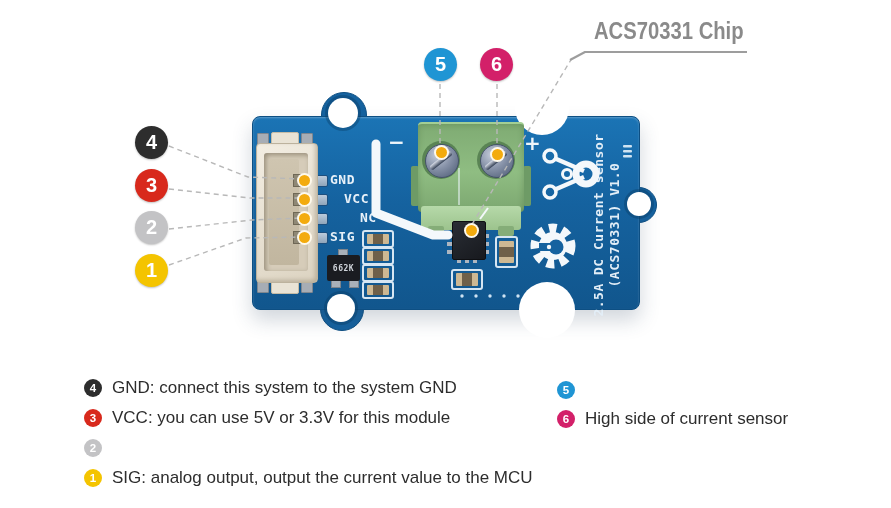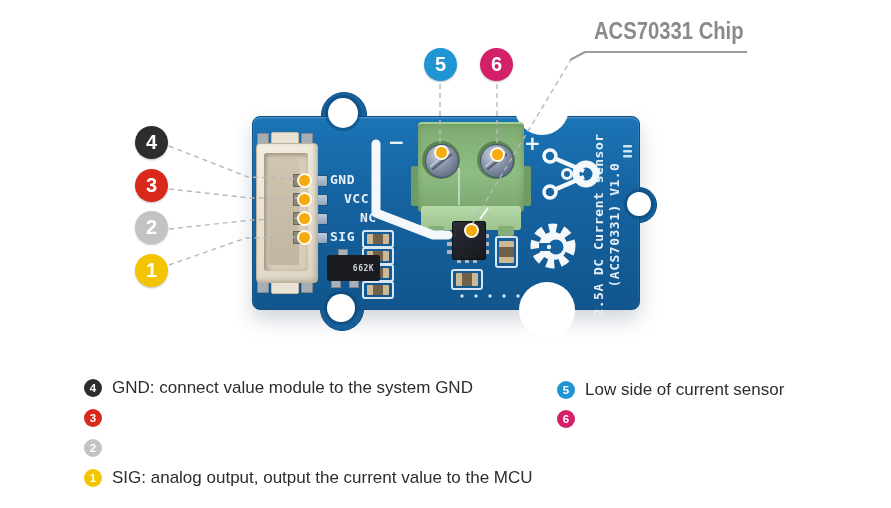--- a/index.html
+++ b/index.html
@@ -52,21 +52,21 @@
   .dot{width:11px;height:11px;border-radius:50%;background:#f3ab0e;
        border:2px solid rgba(255,255,255,.92);z-index:7;}
 
   
   .chip{left:452px;top:221px;width:32px;height:37px;border-radius:2px;z-index:4;
         background:linear-gradient(145deg,#2a2e35,#17191e);border:1px solid #0e0f12;}
   .chip-pins-v{width:5px;height:28px;background:repeating-linear-gradient(180deg,#aeb6c0 0 4px,transparent 4px 8px);z-index:3;}
   .chip-pins-h{width:22px;height:5px;background:repeating-linear-gradient(90deg,#aeb6c0 0 4px,transparent 4px 8px);z-index:3;}
   .sot{left:327px;top:255px;width:33px;height:26px;background:#1a1c21;border-radius:2px;z-index:4;
        color:#cfd4da;font-family:"DejaVu Sans Mono",monospace;font-size:8px;font-weight:bold;
-       display:flex;align-items:center;justify-content:center;letter-spacing:.5px;padding-left:20px;}
+       display:flex;align-items:center;justify-content:center;letter-spacing:.5px;}
   .leg{background:#a8b0b9;border:1px solid #7d848c;z-index:3;}
   .passive{border:2px solid #d7e6f2;border-radius:3px;z-index:3;}
   .p-body-h{position:absolute;left:3px;top:2px;right:3px;bottom:2px;border-radius:1px;
             background:linear-gradient(90deg,#cdb893 0 28%,#6f6049 28% 72%,#cdb893 72% 100%);}
   .p-body-v{position:absolute;left:2px;top:3px;right:2px;bottom:3px;border-radius:1px;
             background:linear-gradient(180deg,#cdb893 0 28%,#6f6049 28% 72%,#cdb893 72% 100%);}
 
   .silkmark{z-index:5;color:#eef5fa;font-weight:bold;font-size:20px;font-family:"DejaVu Sans",sans-serif;}
   .silktext{left:512px;top:204px;width:200px;height:42px;transform:rotate(-90deg);z-index:5;
             text-align:center;font-family:"DejaVu Sans Mono",monospace;font-weight:bold;
@@ -241,37 +241,38 @@
   <div class="abs badge big" style="left: 135px; top: 211px; background: rgb(195, 195, 197);">2</div>
   <div class="abs badge big" style="left: 135px; top: 254px; background: rgb(244, 196, 0);">1</div>
   <div class="abs badge big" style="left: 424px; top: 48px; background: rgb(31, 149, 212);">5</div>
   <div class="abs badge big" style="left: 480px; top: 48px; background: rgb(211, 32, 105);">6</div>
 
   <div class="abs chiplabel">ACS70331 Chip</div>
 
   <div id="legend-left" class="abs legend">
     <div class="legend-row">
       <span class="badge small" style="background: rgb(45, 45, 45);">4</span>
-      <span class="legend-text">GND: connect value module to the system GND</span>
+      <span class="legend-text">GND: connect this system to the system GND</span>
     </div>
     <div class="legend-row">
       <span class="badge small" style="background: rgb(216, 41, 28);">3</span>
+      <span class="legend-text">VCC: you can use 5V or 3.3V for this module</span>
     </div>
     <div class="legend-row">
       <span class="badge small" style="background: rgb(195, 195, 197);">2</span>
     </div>
     <div class="legend-row">
       <span class="badge small" style="background: rgb(244, 196, 0);">1</span>
       <span class="legend-text">SIG: analog output, output the current value to the MCU</span>
     </div>
   </div>
 
   <div id="legend-right" class="abs legend">
     <div class="legend-row">
       <span class="badge small" style="background: rgb(31, 149, 212);">5</span>
-      <span class="legend-text">Low side of current sensor</span>
     </div>
     <div class="legend-row">
       <span class="badge small" style="background: rgb(211, 32, 105);">6</span>
+      <span class="legend-text">High side of current sensor</span>
     </div>
   </div>
 
 </div>
 
 </body></html>

